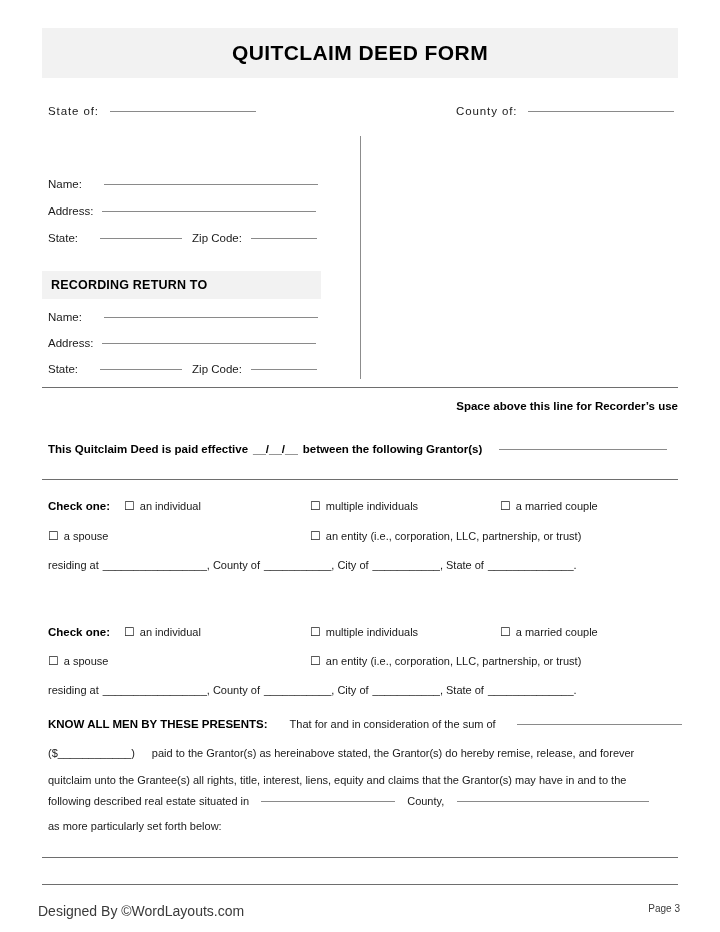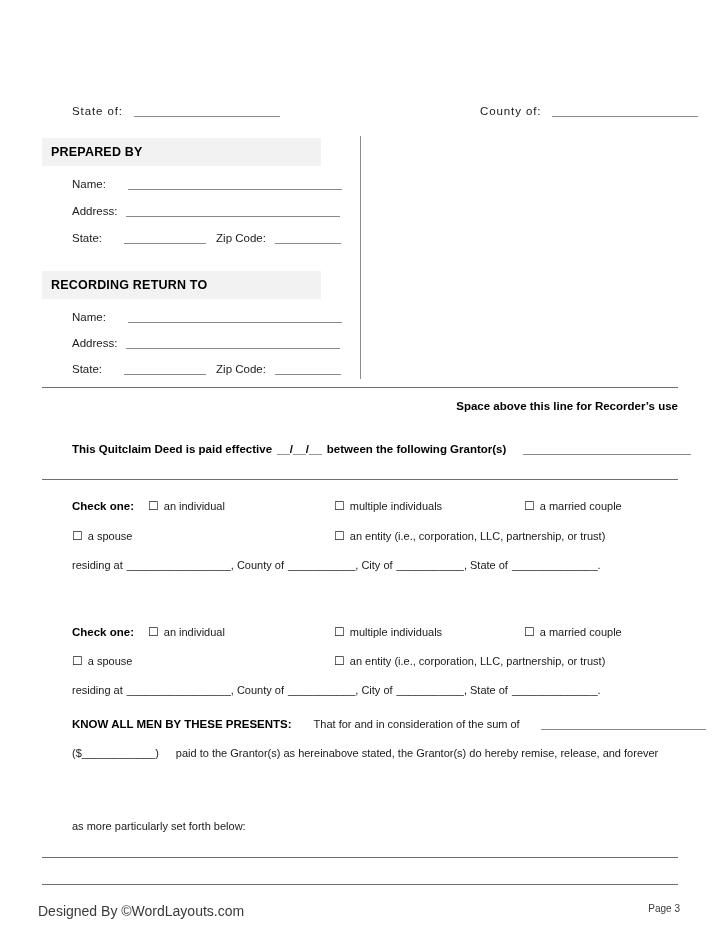--- a/index.html
+++ b/index.html
@@ -38,23 +38,22 @@
     font-size: 21px;
     font-weight: bold;
     letter-spacing: 0.4px;
     color: #000;
   }
 
   
   .row {
     position: absolute;
     display: flex;
-    align-items: flex-end;
+    align-items: center;
     white-space: nowrap;
-    margin-left: 24px;
   }
   .lbl {
     font-size: 11.5px;
     color: #1a1a1a;
   }
   .lbl-wide {
     font-size: 11.5px;
     letter-spacing: 0.9px;
     color: #1a1a1a;
   }
@@ -141,36 +140,36 @@
     top: 903px;
     font-size: 10px;
     color: #3a3a3a;
   }
 </style>
 </head>
 <body>
 
 <div class="page">
 
+  <div class="title-band">
+    <div class="title-text">QUITCLAIM DEED FORM</div>
+  </div>
 
   <div class="row" style="left:48px; top:105px;">
     <span class="lbl-wide">State of:</span>
     <span class="rule-line" style="width:146px; margin-left:11px;"></span>
   </div>
 
   <div class="row" style="left:456px; top:105px;">
     <span class="lbl-wide">County of:</span>
     <span class="rule-line" style="width:146px; margin-left:11px;"></span>
   </div>
 
   <div class="vdivider"></div>
 
-  <div class="sec-band" style="top:138px;">
-    <span>PREPARED BY</span>
-  </div>
 
   <div class="row" style="left:48px; top:178px;">
     <span class="lbl">Name:</span>
     <span class="rule-line" style="width:214px; margin-left:22px;"></span>
   </div>
 
   <div class="row" style="left:48px; top:205px;">
     <span class="lbl">Address:</span>
     <span class="rule-line" style="width:214px; margin-left:9px;"></span>
   </div>
@@ -303,21 +302,30 @@
     <span class="btxt-b">KNOW ALL MEN BY THESE PRESENTS:</span>
     <span class="btxt" style="margin-left:22px;">That for and in consideration of the sum of</span>
     <span class="rule-line" style="width:165px; margin-left:21px;"></span>
   </div>
 
   <div class="row" style="left:48px; top:747px;">
     <span class="btxt">($____________)</span>
     <span class="btxt" style="margin-left:17px;">paid to the Grantor(s) as hereinabove stated, the Grantor(s) do hereby remise, release, and forever</span>
   </div>
 
-
+  <div class="row" style="left:48px; top:774px;">
+    <span class="btxt">quitclaim unto the Grantee(s) all rights, title, interest, liens, equity and claims that the Grantor(s) may have in and to the</span>
+  </div>
+
+  <div class="row" style="left:48px; top:795px;">
+    <span class="btxt">following described real estate situated in</span>
+    <span class="rule-line" style="width:134px; margin-left:12px;"></span>
+    <span class="btxt" style="margin-left:12px;">County,</span>
+    <span class="rule-line" style="width:192px; margin-left:13px;"></span>
+  </div>
 
   <div class="row" style="left:48px; top:820px;">
     <span class="btxt">as more particularly set forth below:</span>
   </div>
 
   <div class="hr" style="top:857px;"></div>
   <div class="hr" style="top:884px;"></div>
 
   <div class="footer-left">Designed By ©WordLayouts.com</div>
   <div class="footer-right">Page 3</div>

